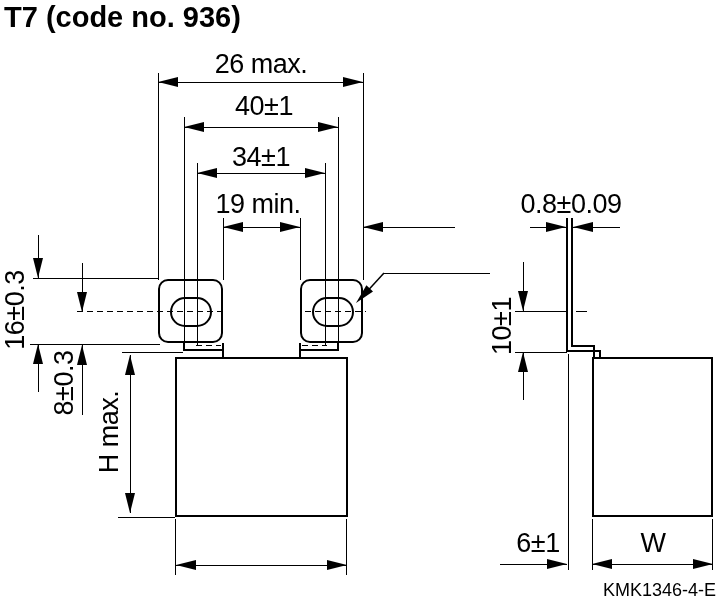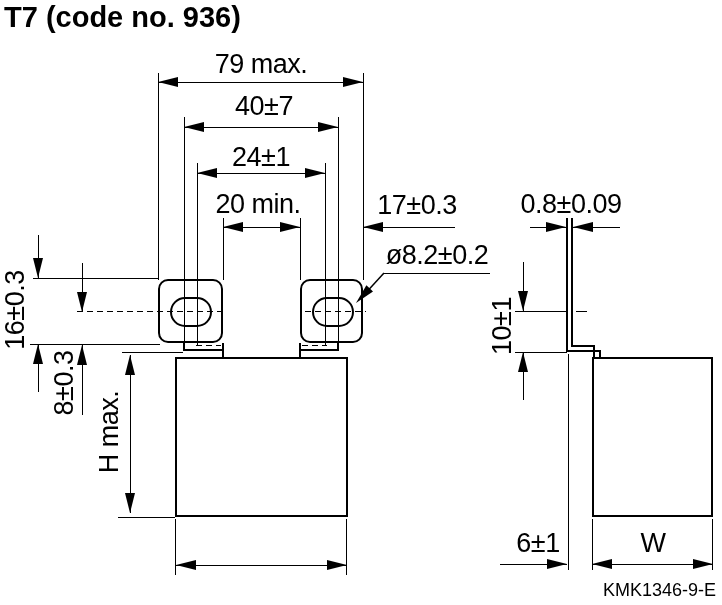--- a/index.html
+++ b/index.html
@@ -130,29 +130,27 @@
 
   <div class="ln" style="left:568px;top:354px;width:1px;height:216px"></div>
   <div class="ln" style="left:592px;top:519px;width:1px;height:51px"></div>
   <div class="ln" style="left:712px;top:519px;width:1px;height:51px"></div>
   <div class="ln" style="left:500px;top:564px;width:67px;height:1px"></div>
   <div class="arr arr-r" style="left:547px;top:559px"></div>
   <div class="ln" style="left:592px;top:564px;width:121px;height:1px"></div>
   <div class="arr arr-l" style="left:592px;top:559px"></div>
   <div class="arr arr-r" style="left:693px;top:559px"></div>
 
-  <div class="lbl" style="left:261px;top:64px">79 max.</div>
-  <div class="lbl" style="left:264px;top:106px">40±7</div>
-  <div class="lbl" style="left:261px;top:157px">24±1</div>
-  <div class="lbl" style="left:258px;top:204px">20 min.</div>
-  <div class="lbl" style="left:417px;top:205px">17±0.3</div>
-  <div class="lbl" style="left:437px;top:255px">ø8.2±0.2</div>
+  <div class="lbl" style="left:261px;top:64px">26 max.</div>
+  <div class="lbl" style="left:264px;top:106px">40±1</div>
+  <div class="lbl" style="left:261px;top:157px">34±1</div>
+  <div class="lbl" style="left:258px;top:204px">19 min.</div>
   <div class="lbl rot" style="left:15px;top:310px">16±0.3</div>
   <div class="lbl rot" style="left:64px;top:383px">8±0.3</div>
   <div class="lbl rot" style="left:109px;top:432px">H max.</div>
 
   <div class="lbl" style="left:571px;top:204px">0.8±0.09</div>
   <div class="lbl rot" style="left:502px;top:326px">10±1</div>
   <div class="lbl" style="left:538px;top:543px">6±1</div>
   <div class="lbl" style="left:653px;top:543px">W</div>
 
-  <div class="code">KMK1346-9-E</div>
+  <div class="code">KMK1346-4-E</div>
 </div>
 
 </body></html>

